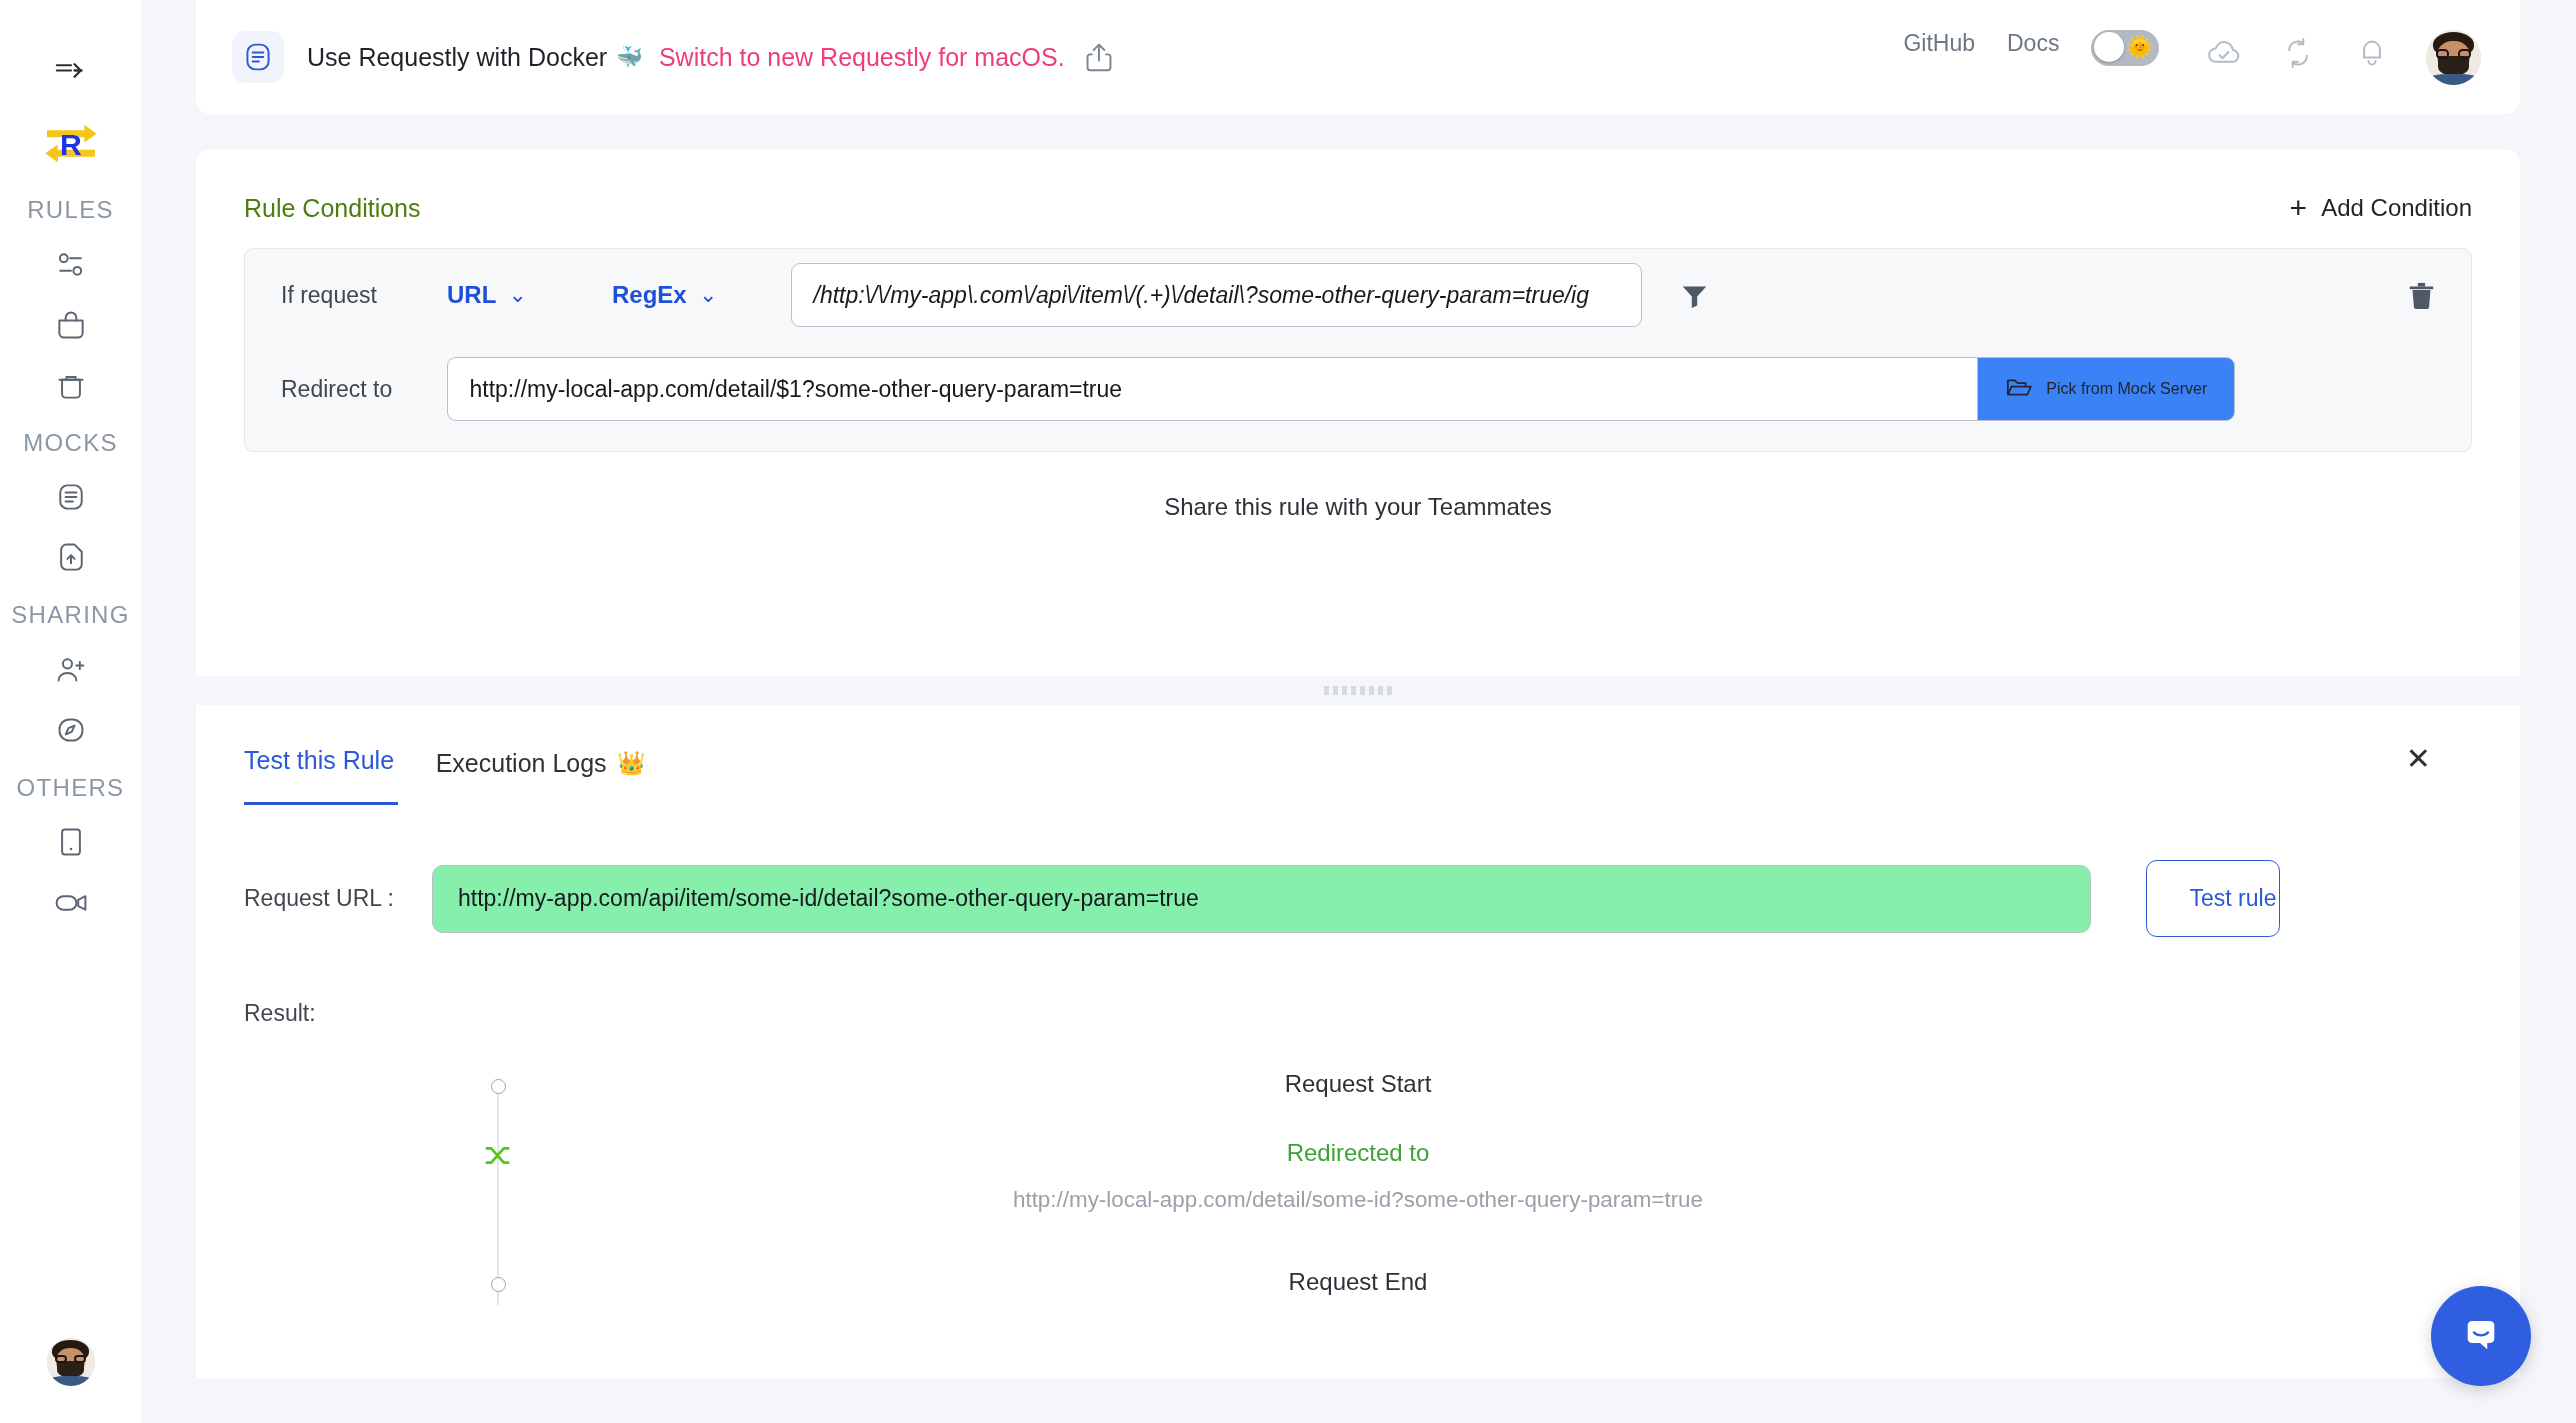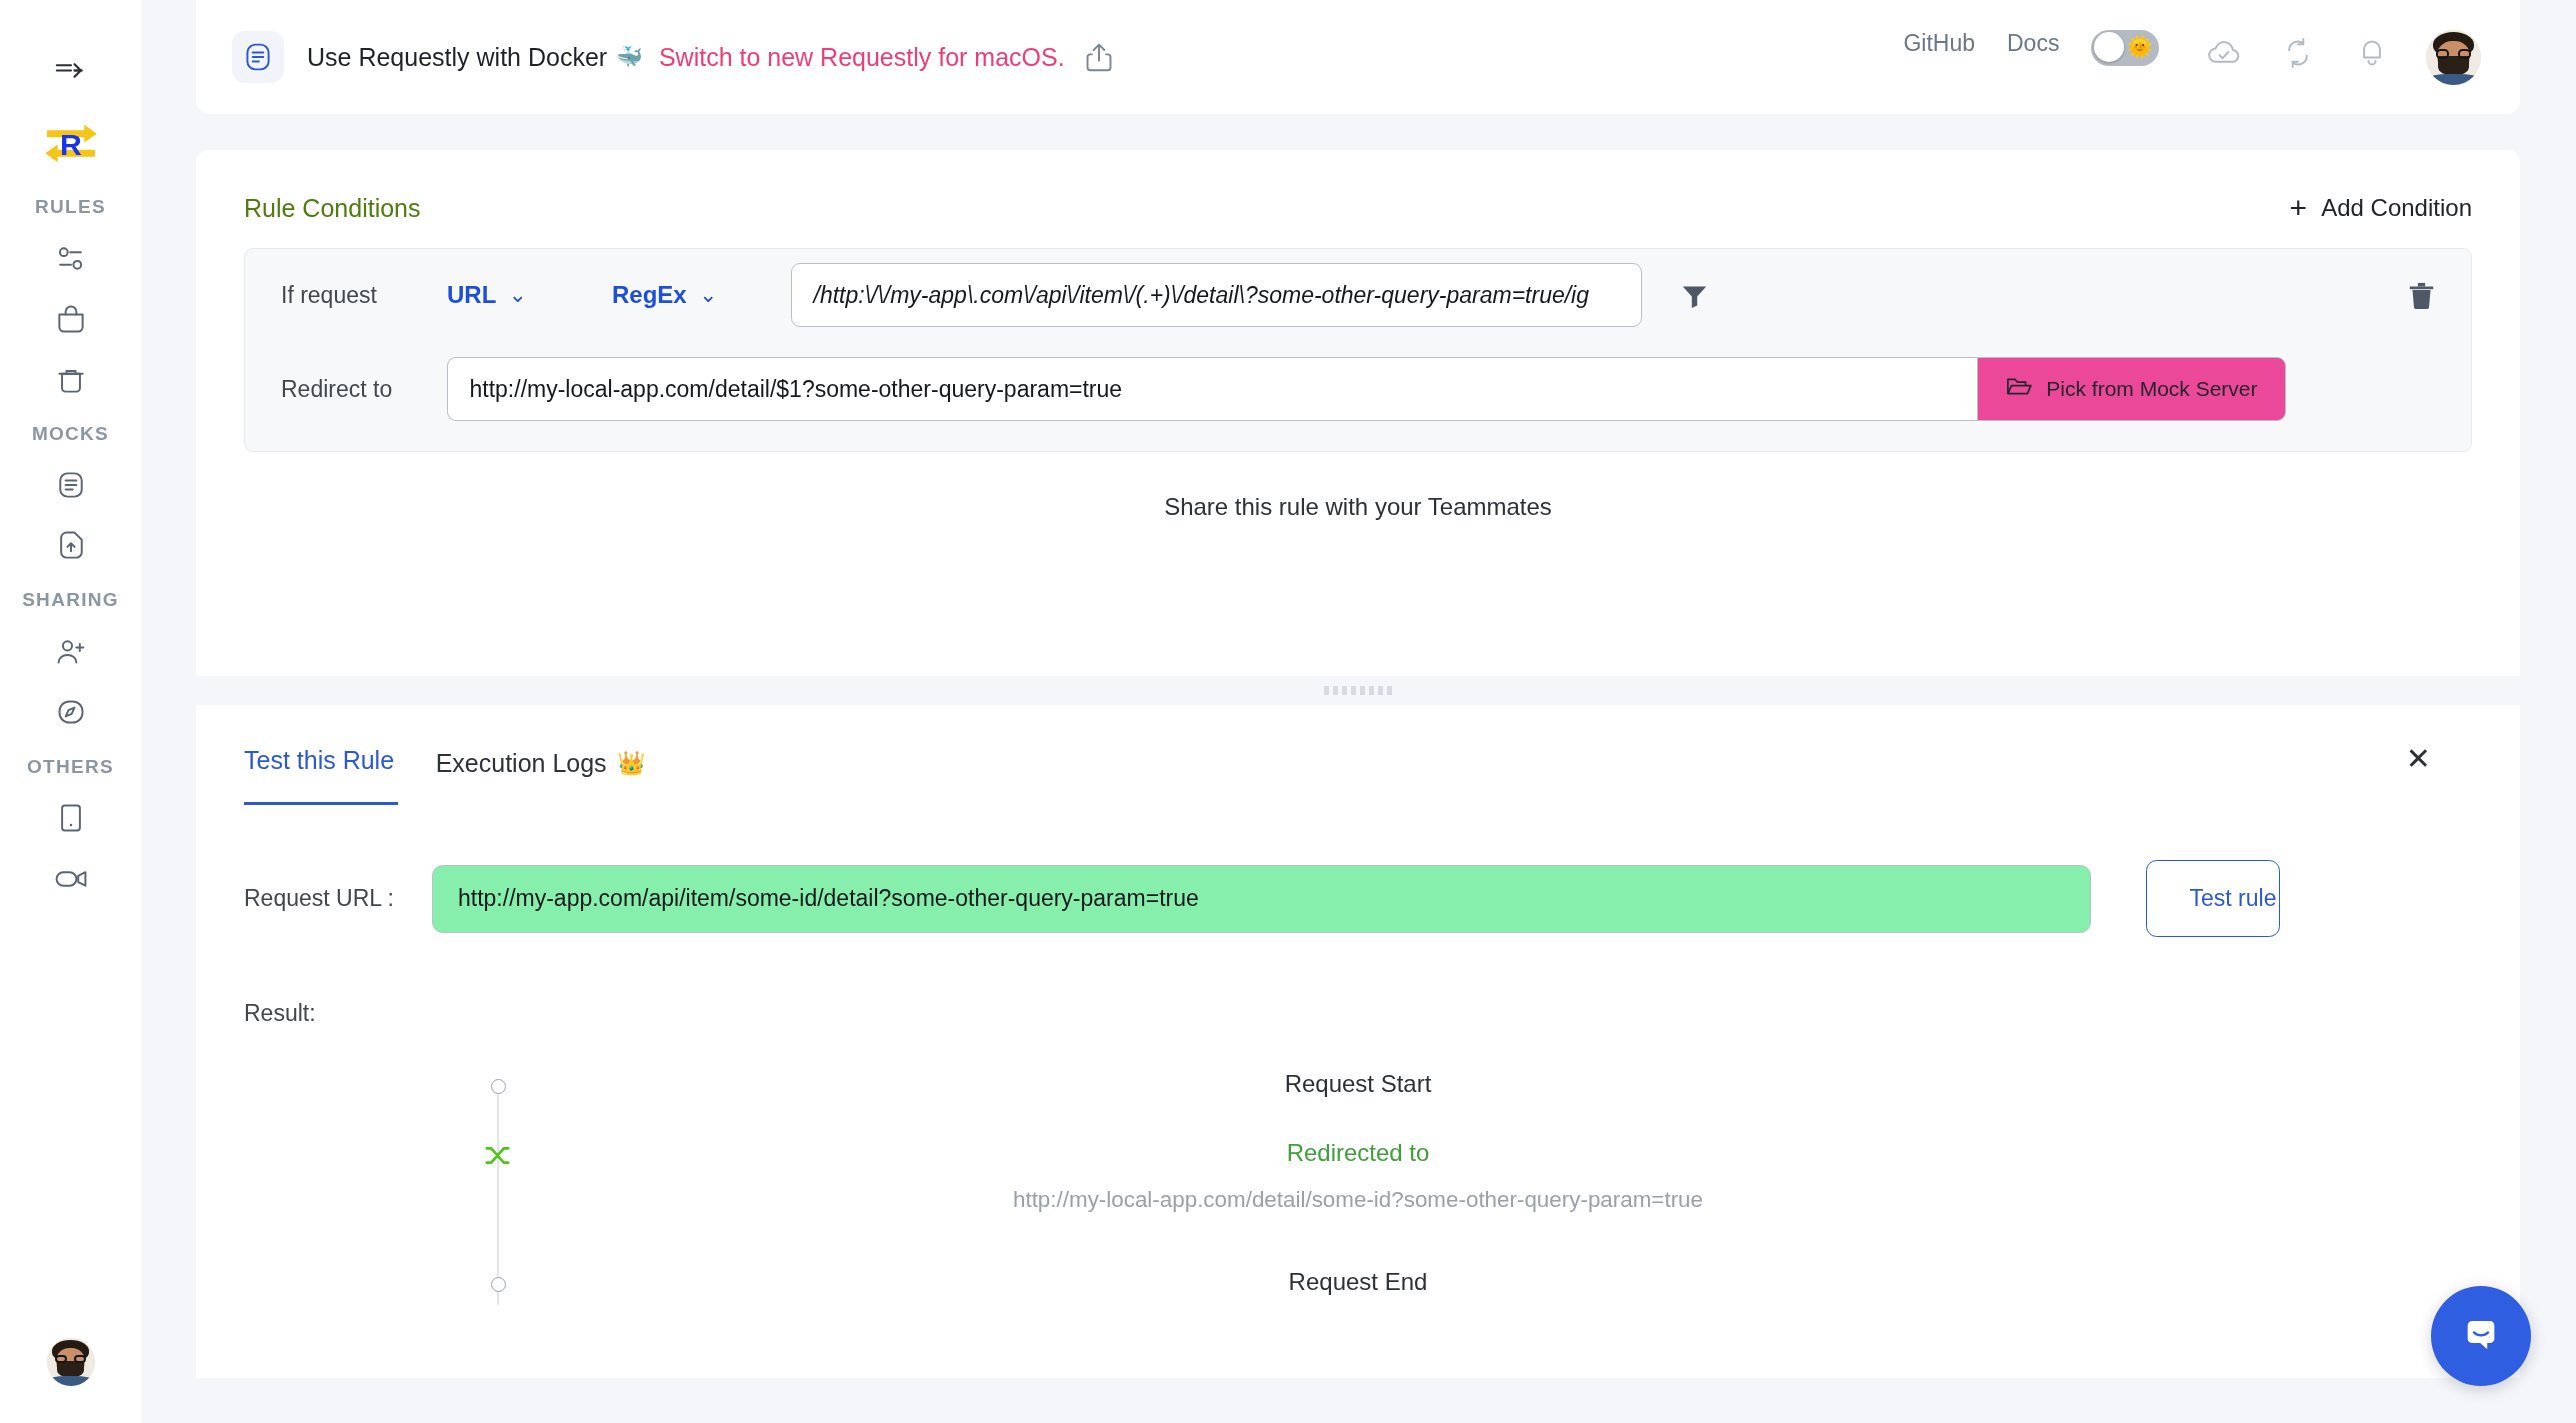--- a/index.html
+++ b/index.html
@@ -19,22 +19,22 @@
     flex: 0 0 141px;
     position: relative;
   }
   .collapse-btn {
     margin-top: 55px; width: 39px; height: 30px;
     display: flex; align-items: center; justify-content: center;
     cursor: pointer;
   }
   .brand-logo { margin-top: 29px; width: 68px; height: 59px; display:flex; align-items:center; justify-content:center; }
   .sb-section-label {
-    margin-top: 23px; font-size: 19px; letter-spacing: 1.3px;
-    color: #8c97a5; font-weight: 700;
+    margin-top: 23px; font-size: 24px; letter-spacing: 1.3px;
+    color: #8c97a5; font-weight: 400;
   }
   .sb-icon {
     margin-top: 19.7px; width: 55px; height: 41px;
     display: flex; align-items: center; justify-content: center;
     cursor: pointer;
   }
   .sb-avatar {
     position: absolute; bottom: 38px; left: 50%; transform: translateX(-50%);
     width: 48px; height: 48px; border-radius: 50%;
     overflow: hidden; cursor: pointer; background:#efe9e2;
@@ -135,22 +135,22 @@
   }
   .inp.regex-inp { width: 851px; font-style: italic; }
   .filter-icon { margin-left: 38px; cursor: pointer; display:flex; }
   .trash-icon { margin-left: auto; cursor: pointer; display:flex; }
   .redirect-input-wrap { display: flex; align-items: center; }
   .inp.redirect-inp {
     width: 1530px; border-radius: 9px 0 0 9px; border-right: none;
   }
   .mock-btn {
     height: 64px; border: 0.9px solid #b9bfc9; border-radius: 0 9px 9px 0;
-    background: #ec4899; display: flex; align-items: center; gap: 14.3px;
-    padding: 0 27px; font-size: 21px; color: #22262c; cursor: pointer;
+    background: #3b82f6; display: flex; align-items: center; gap: 14.3px;
+    padding: 0 27px; font-size: 16px; color: #22262c; cursor: pointer;
     white-space: nowrap;
   }
   .share-teammates {
     margin-top: 41px; text-align: center;
     font-size: 24px; color: #2d3239;
   }
 
   
   .divider {
     height: 29px; background: #f5f6fa;

